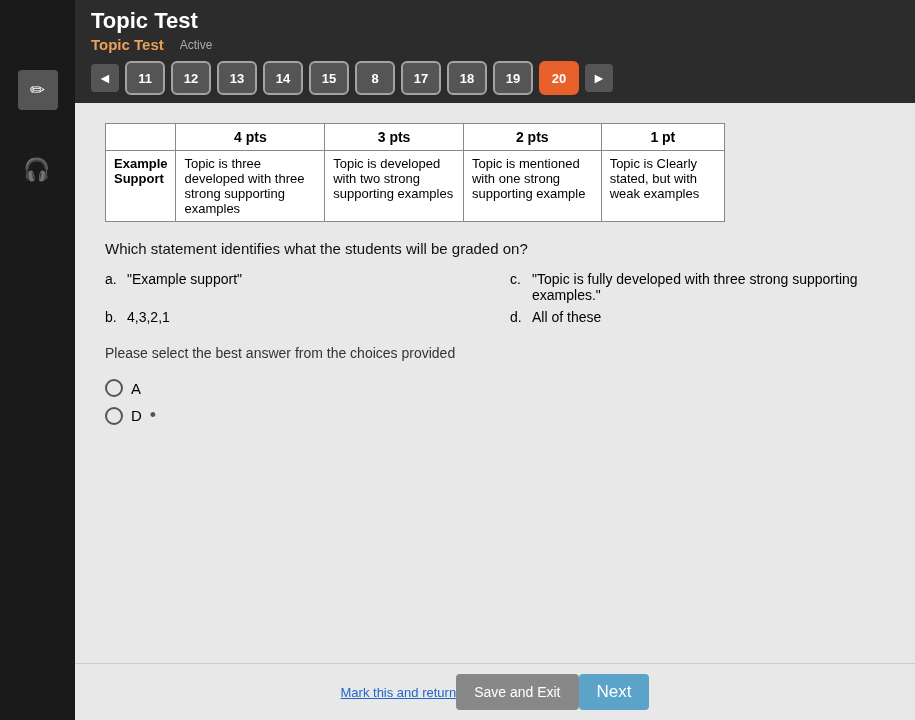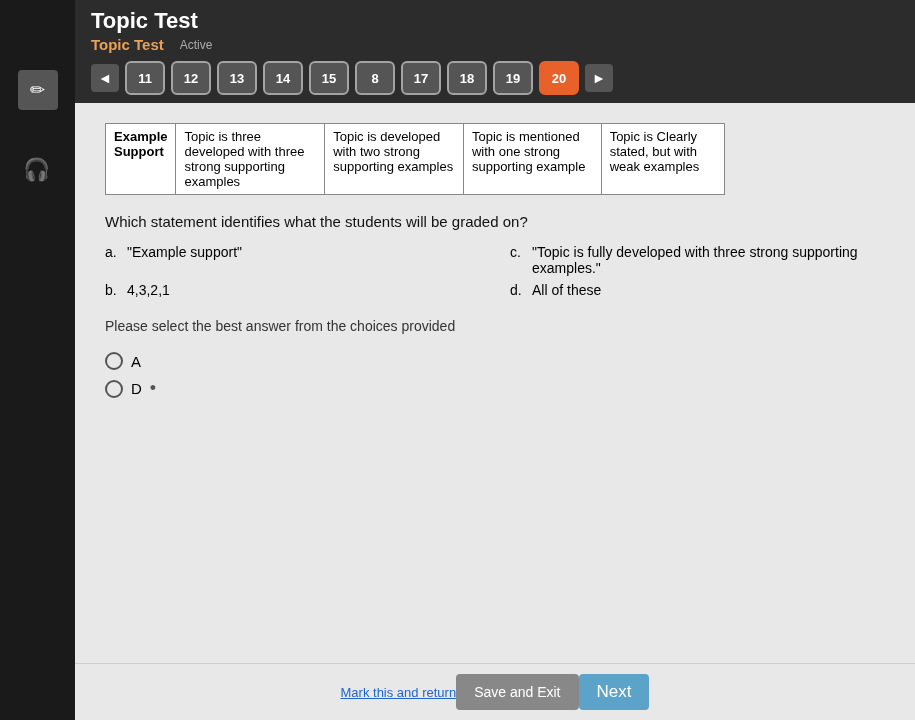--- a/index.html
+++ b/index.html
@@ -297,20 +297,27 @@
     <div class="nav-btn">18</div>
     <div class="nav-btn">19</div>
     <div class="nav-btn active">20</div>
     <div class="nav-arrow">►</div>
   </div>
 
   <div class="content-area">
 
     <table class="rubric-table">
       <tbody>
+          <tr>
+        <td style="border:1px solid #888; background:white;"></td>
+        <td class="header-cell">4 pts</td>
+        <td class="header-cell">3 pts</td>
+        <td class="header-cell">2 pts</td>
+        <td class="header-cell">1 pt</td>
+      </tr>
       <tr>
         <td class="row-label">Example<br>Support</td>
         <td>Topic is three developed with three strong supporting examples</td>
         <td>Topic is developed with two strong supporting examples</td>
         <td>Topic is mentioned with one strong supporting example</td>
         <td>Topic is Clearly stated, but with weak examples</td>
       </tr>
     </tbody>
       </table>
 

